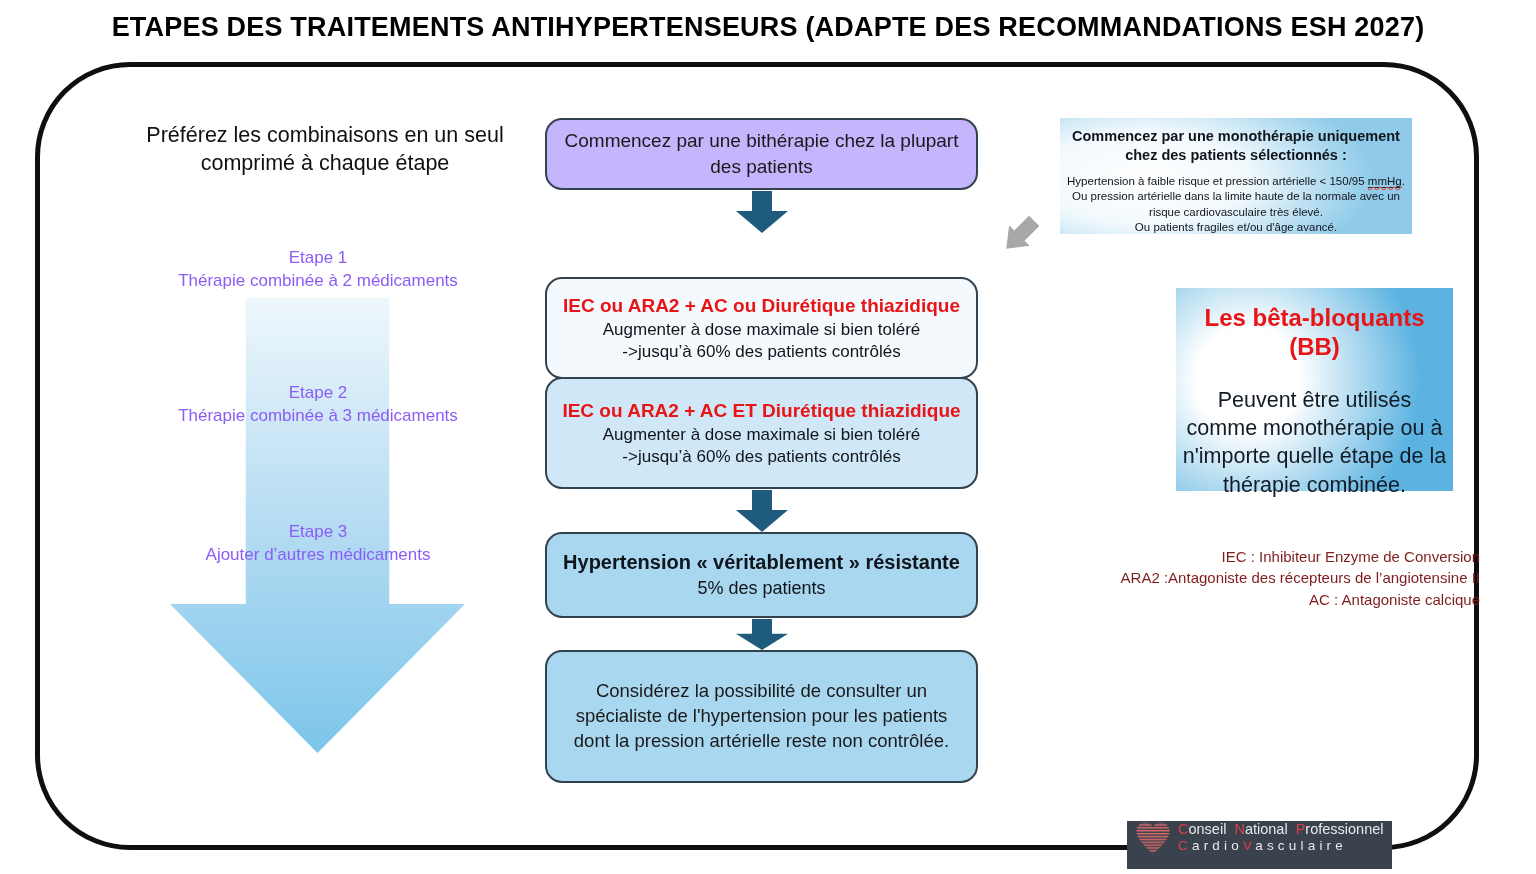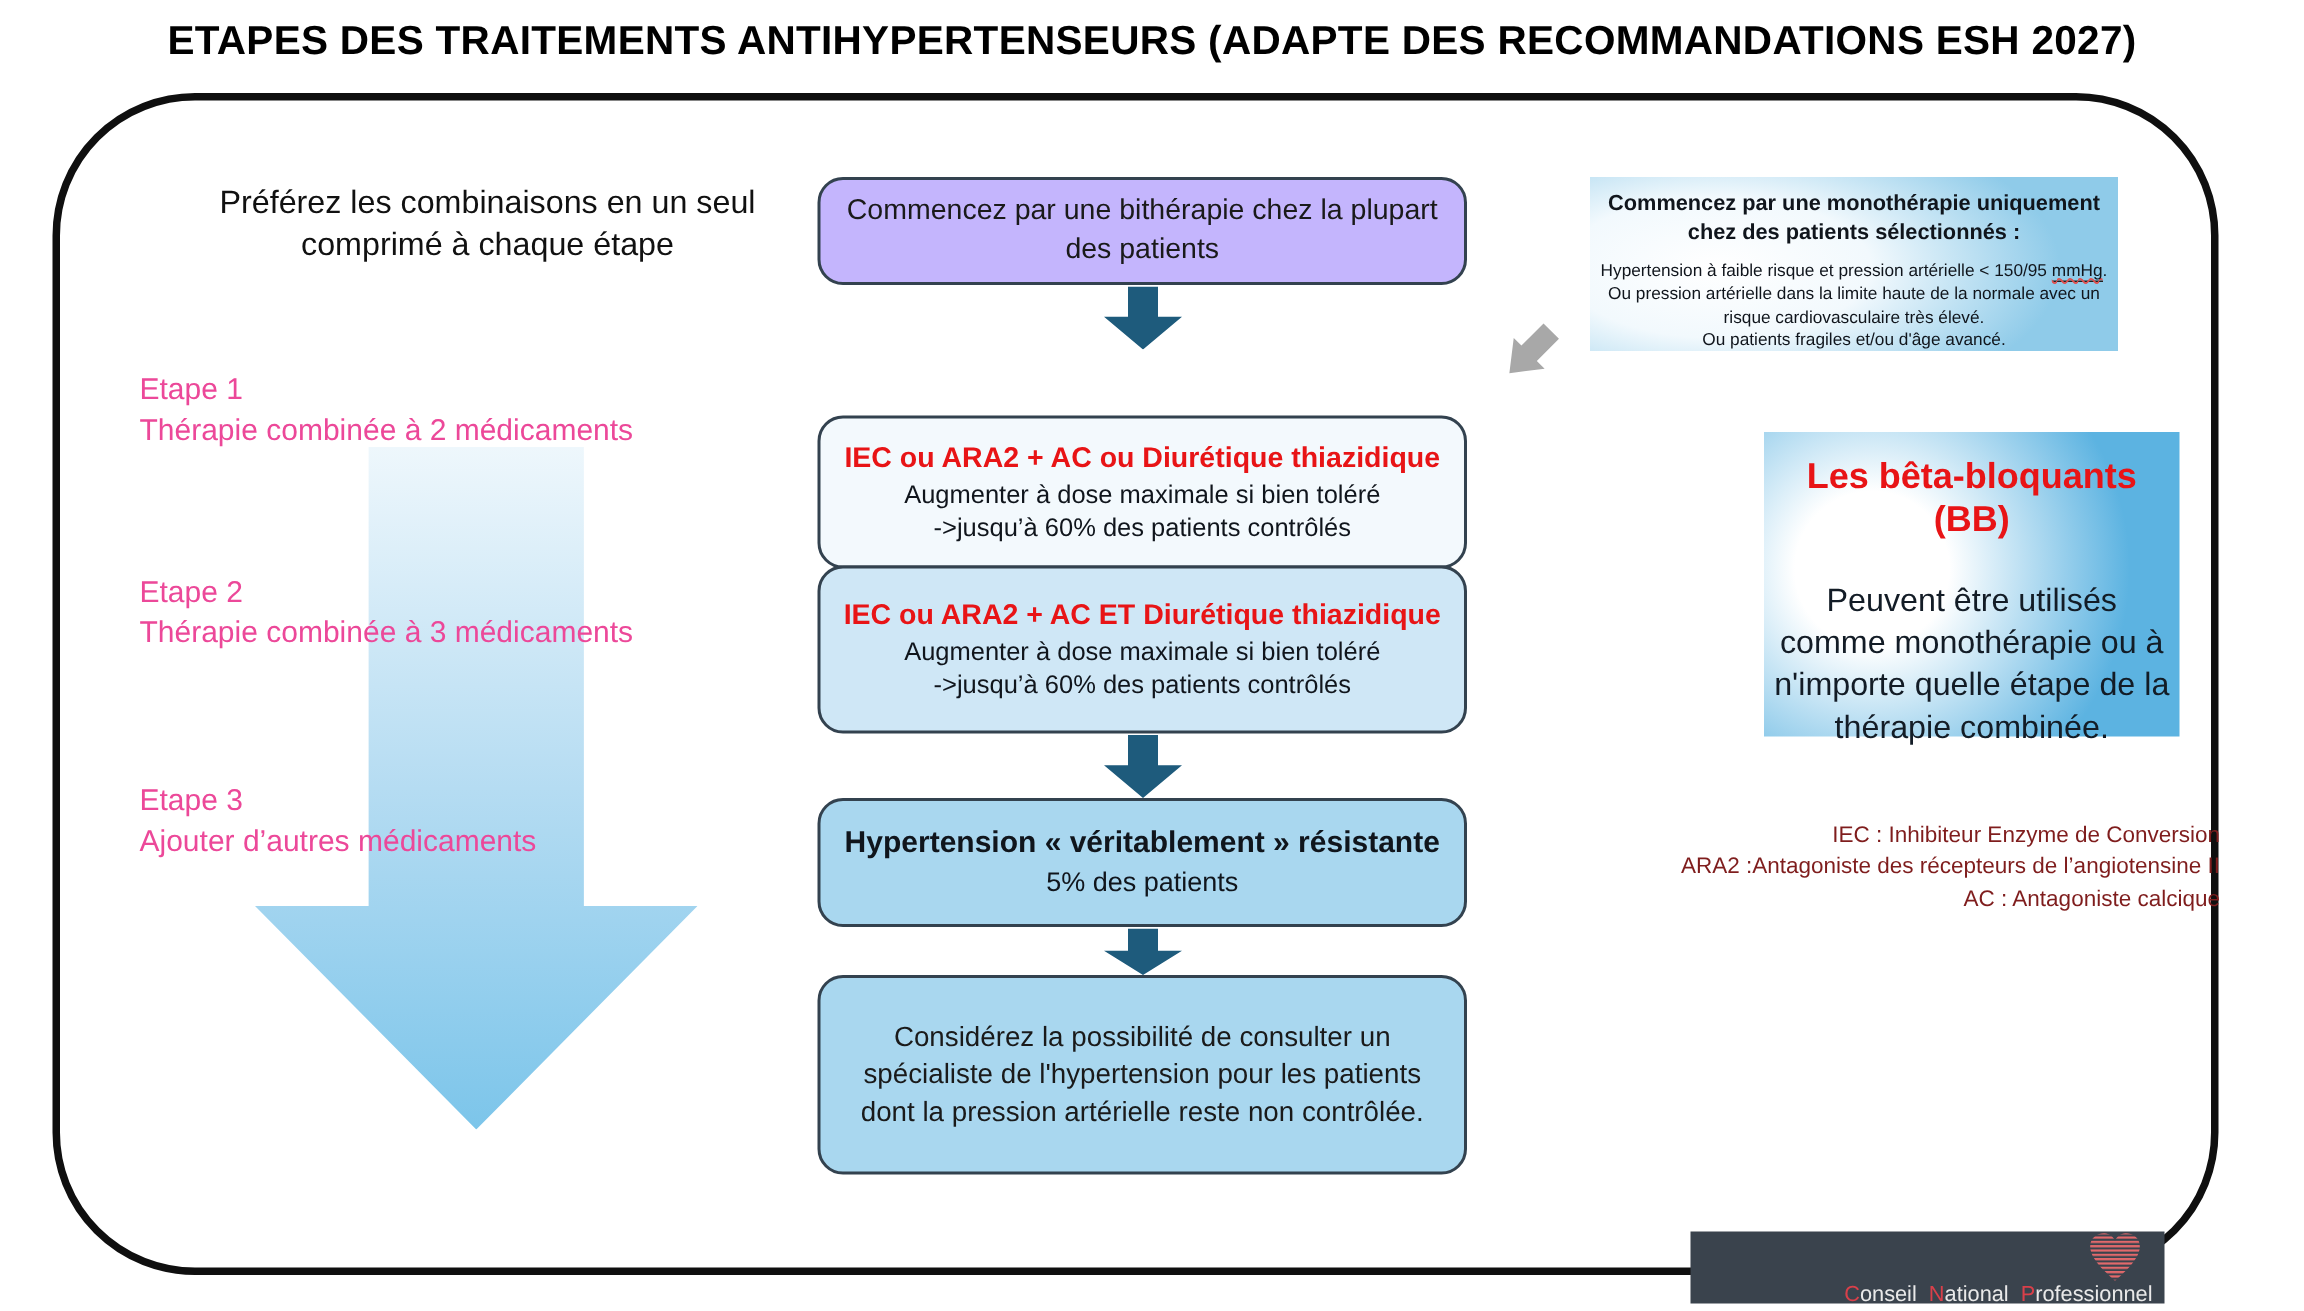--- a/index.html
+++ b/index.html
@@ -33,21 +33,21 @@
   .box-body-line{font-size:17px;line-height:1.3;color:#10151c;}
   .resistant-line{font-size:18px;line-height:1.4;color:#10151c;}
   .flow-arrow{left:736px;width:52px;z-index:1;}
   .fa1{top:191px;height:42px;}
   .fa2{top:336px;height:41px;}
   .fa3{top:490px;height:42px;}
   .fa4{top:619px;height:31px;}
   
   .left-note{left:115px;top:122px;width:420px;text-align:center;font-size:21.5px;line-height:1.3;color:#111;}
   .big-arrow{left:170px;top:298px;width:295px;height:455px;z-index:0;}
-  .step-label{left:93px;width:450px;text-align:left;font-size:20px;line-height:1.35;color:#ec4899;z-index:2;}
+  .step-label{left:93px;width:450px;text-align:center;font-size:17px;line-height:1.35;color:#8b5cf6;z-index:2;}
   .sl1{top:247px;}
   .sl2{top:382px;}
   .sl3{top:521px;}
   
   .mono-box{
     left:1060px;top:118px;width:352px;height:116px;box-sizing:border-box;
     padding:9px 6px 6px 6px;text-align:center;
     background:radial-gradient(ellipse 65% 90% at 24% 52%, #ffffff 0%, #f2f9fd 45%, #8fcbe9 100%);
   }
   .mono-heading{font-size:14.5px;font-weight:bold;line-height:1.3;color:#10151c;margin-bottom:9px;}
@@ -57,22 +57,22 @@
   .beta-box{
     left:1176px;top:288px;width:277px;height:203px;box-sizing:border-box;
     text-align:center;padding:16px 6px 0 6px;
     background:radial-gradient(ellipse 62% 85% at 26% 45%, #ffffff 0%, #ffffff 30%, #5cb3e1 100%);
   }
   .beta-heading{font-size:24px;font-weight:bold;color:#e81416;line-height:1.2;}
   .beta-body{font-size:21.5px;line-height:1.32;color:#131c26;margin-top:24px;}
   .abbr-block{left:1040px;top:546px;width:440px;font-size:15px;line-height:1.42;color:#7f1d1d;text-align:right;}
   
   .logo{
-    left:1127px;top:821px;width:316px;height:48px;background:#3a434d;
-    display:flex;align-items:flex-end;padding:0 8px;box-sizing:border-box;z-index:5;flex-direction:column;
+    left:1127px;top:821px;width:265px;height:48px;background:#3a434d;
+    display:flex;align-items:flex-start;padding:0 8px;box-sizing:border-box;z-index:5;
   }
   .logo-heart{width:36px;height:34px;margin-right:7px;flex:0 0 auto;}
   .logo-text{display:flex;flex-direction:column;justify-content:center;}
   .logo-line1{font-size:14.5px;color:#e9e9e9;white-space:nowrap;line-height:1.2;}
   .logo-line2{font-size:13.5px;color:#e9e9e9;letter-spacing:4.2px;white-space:nowrap;line-height:1.25;}
   .logo-red{color:#d9404a;}
   .w-gap{margin-left:4px;}
 </style>
 </head>
 <body>

